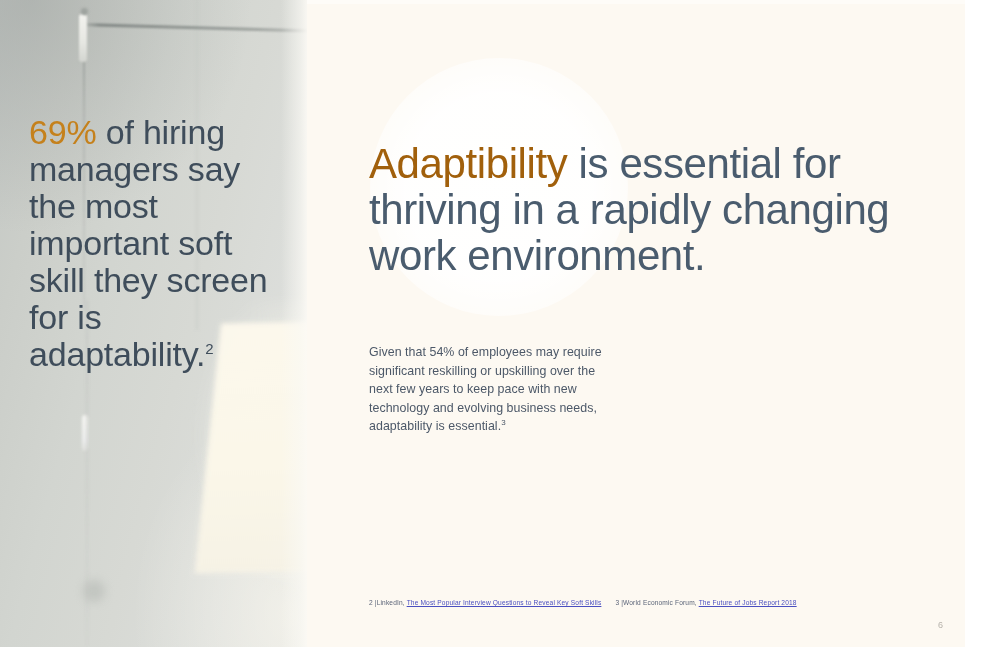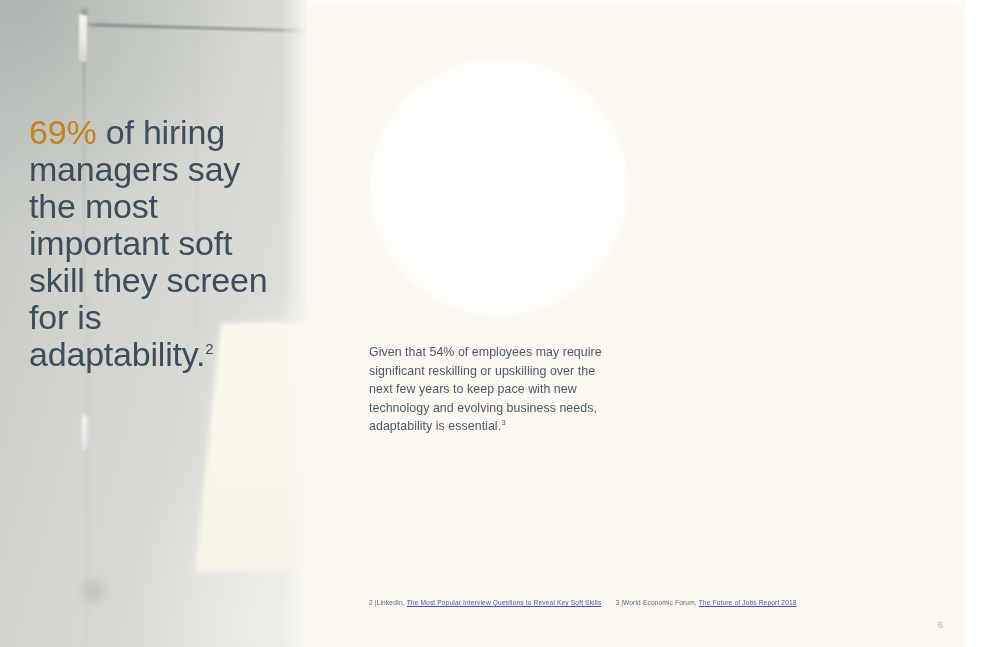--- a/index.html
+++ b/index.html
@@ -303,20 +303,23 @@
 
     <div class="stat-block">
       <span class="stat-pct">69%</span><span> of hiring managers say the most important soft skill they screen for is adaptability.</span><span class="stat-sup">2</span>
     </div>
   </div>
 
   <div class="content-panel">
     <div class="panel-top-band"></div>
     <div class="halo-circle"></div>
 
+    <h1 class="headline">
+      <span class="hl-accent">Adaptibility</span><span> is essential for thriving in a  rapidly changing work environment.</span>
+    </h1>
 
     <div class="columns">
       <div class="col col-left">
         <span>Given that 54% of employees may require significant reskilling or upskilling over the next few years to keep pace with new technology and evolving business needs, adaptability is essential.</span><span class="col-sup">3</span>
       </div>
     </div>
 
     <div class="footnotes">
       <div class="fn fn-1">
         <span>2 |LinkedIn, </span><a class="fn-link" href="#">The Most Popular Interview Questions to Reveal Key Soft Skills</a>

